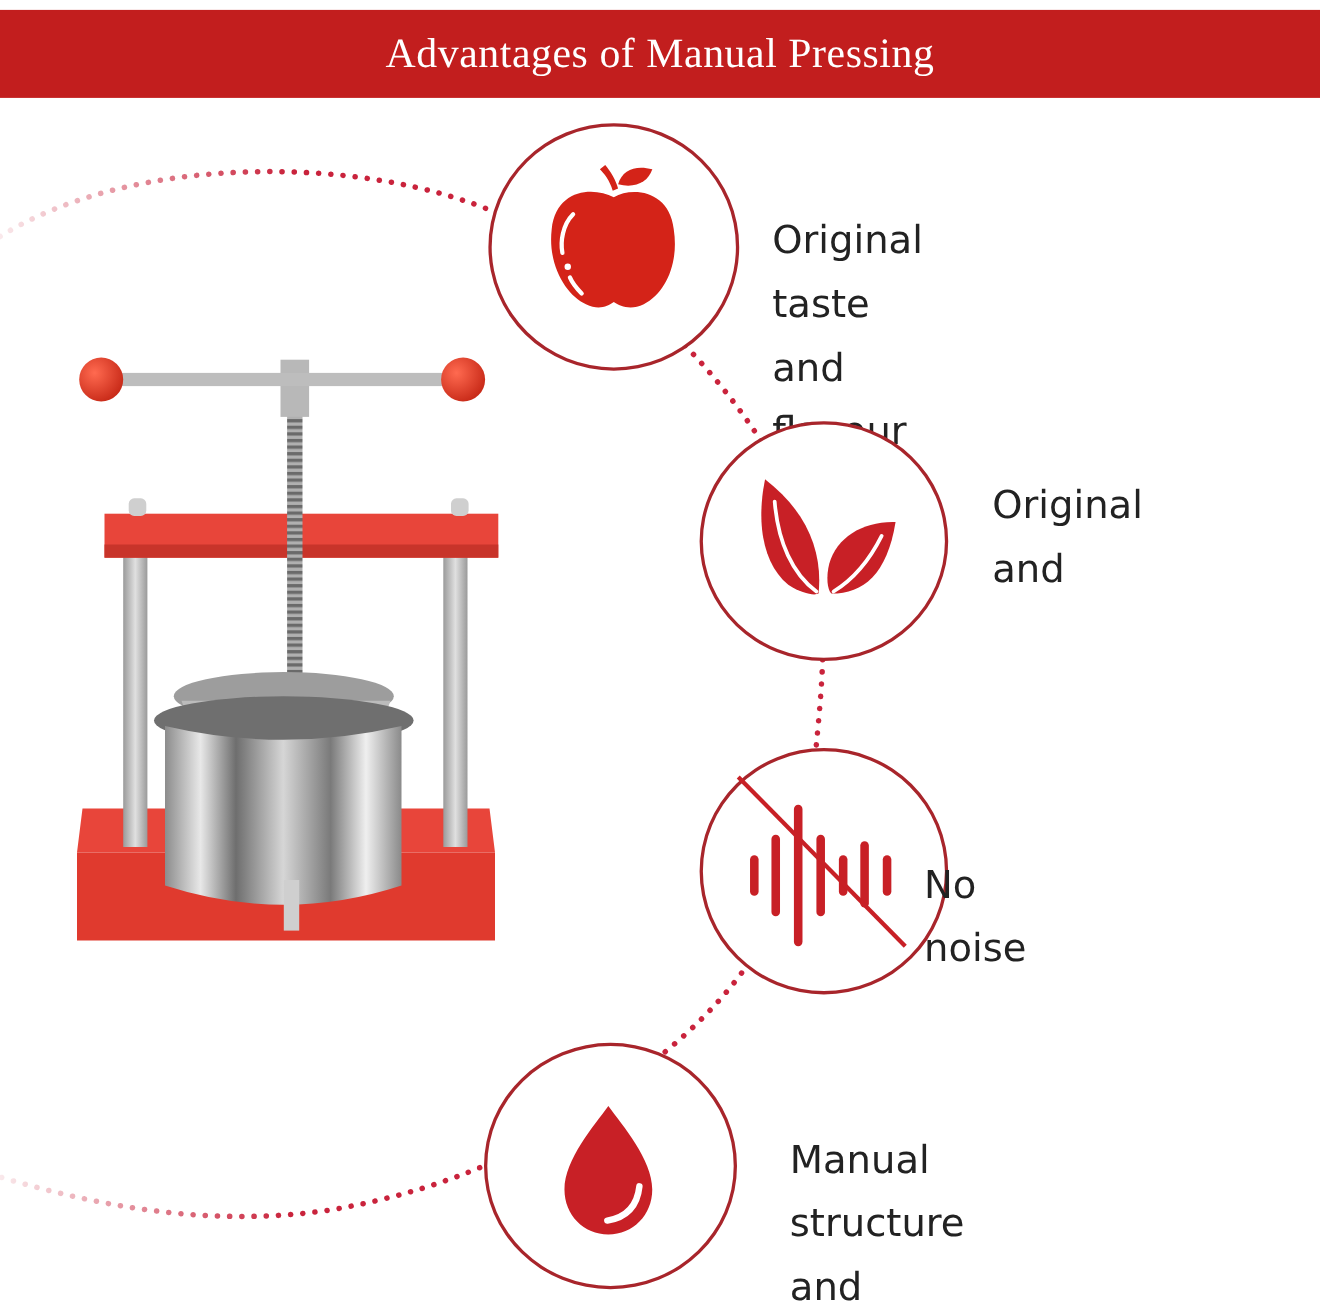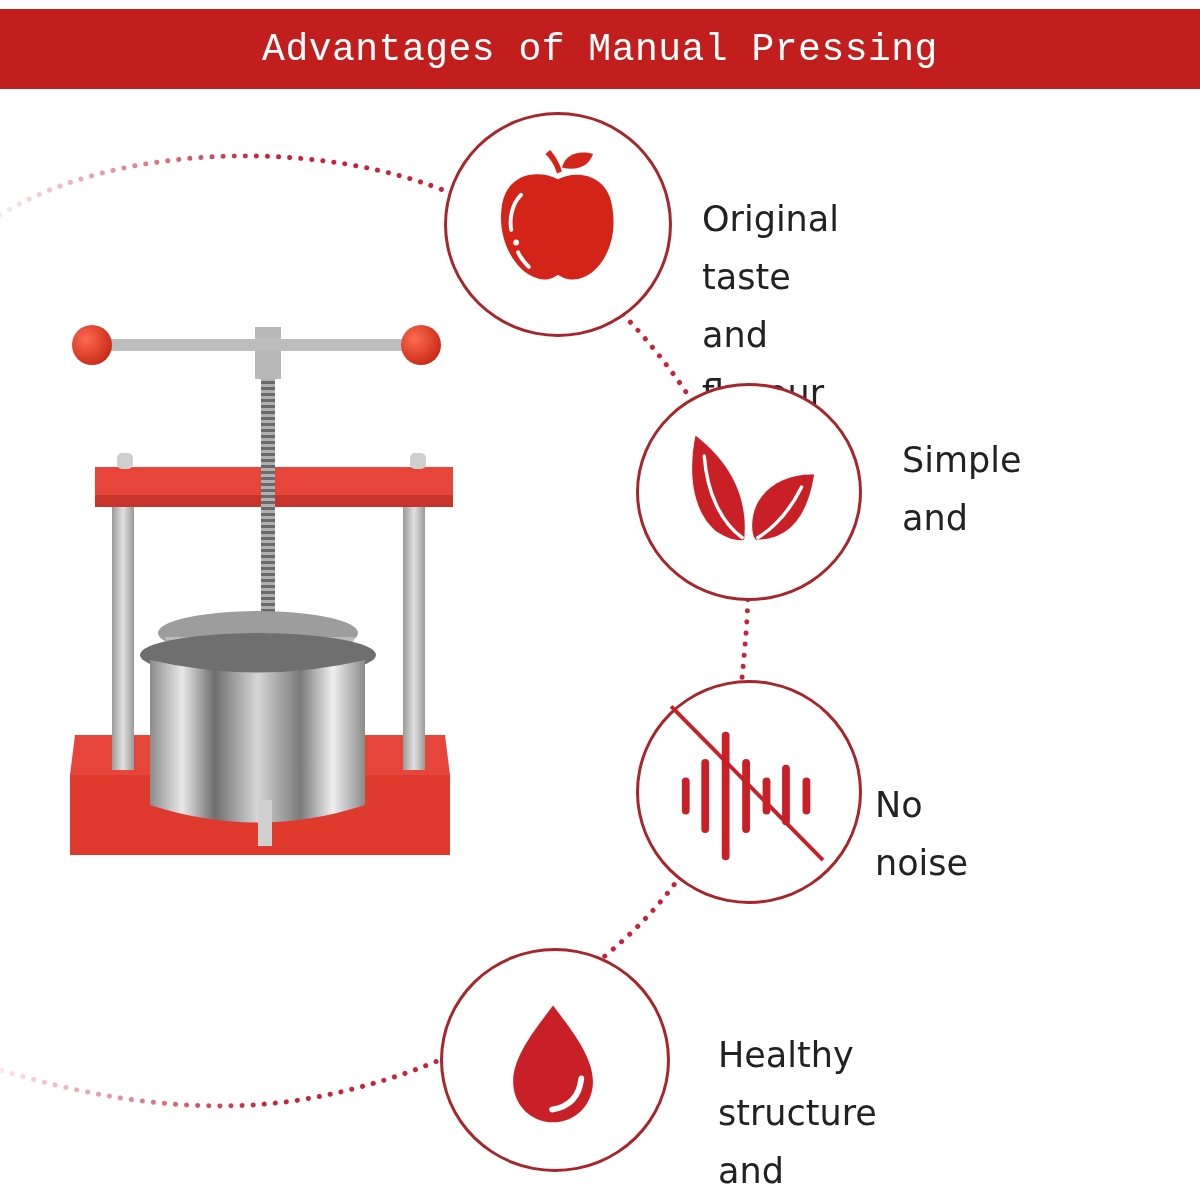--- a/index.html
+++ b/index.html
@@ -1,18 +1,18 @@
 <!DOCTYPE html>
 <html><head>
 <meta charset="utf-8">
 <style>
   html, body { margin: 0; padding: 0; background: #ffffff; }
   body { width: 1200px; height: 1186px; position: relative; overflow: hidden; font-family: "Liberation Sans", "DejaVu Sans", sans-serif; }
   .banner { position: absolute; left: 0; top: 9px; width: 1200px; height: 80px; background: #c21e1e; display: flex; align-items: center; justify-content: center; }
-  .banner-title { color: #ffffff; font-size: 38px; font-weight: 500; letter-spacing: 0.5px; font-family: Liberation Mono, monospace; }
+  .banner-title { color: #ffffff; font-size: 38px; font-weight: 500; letter-spacing: 0.5px; font-family: Liberation Serif, serif; }
   .deco { position: absolute; left: 0; top: 0; width: 1200px; height: 1186px; pointer-events: none; }
   .feature { position: absolute; }
   .circle { position: absolute; border: 3px solid #a8252b; border-radius: 50%; background: #ffffff; box-sizing: border-box; }
   .circle svg { position: absolute; left: 0; top: 0; width: 100%; height: 100%; }
   .ftext { position: absolute; color: #222222; font-size: 35px; line-height: 58px; font-family: "DejaVu Sans", sans-serif; font-weight: 400; }
   .press { position: absolute; left: 55px; top: 315px; width: 410px; height: 560px; }
 </style>
 </head>
 <body>
 
@@ -105,48 +105,48 @@
 <div class="feature">
   <div class="circle" style="left:636px; top:383px; width:226px; height:218px;">
     <svg viewBox="0 0 226 218">
       <path d="M 58 51 C 50 90, 55 130, 80 150 C 92 158, 104 160, 108 158 C 112 120, 98 82, 58 51 Z" fill="#c82026"></path>
       <path d="M 67 72 C 70 110, 84 140, 106 156" fill="none" stroke="#ffffff" stroke-width="3.5" stroke-linecap="round"></path>
       <path d="M 180 91 C 150 90, 125 105, 118 130 C 115 142, 116 154, 120 158 C 150 158, 172 140, 180 91 Z" fill="#c82026"></path>
       <path d="M 167 104 C 155 128, 140 145, 122 156" fill="none" stroke="#ffffff" stroke-width="3.5" stroke-linecap="round"></path>
     </svg>
   </div>
   <div class="ftext" style="left:902px; top:431px;">
-    <div>Simple and</div>
+    <div>Original and</div>
   </div>
 </div>
 
 <div class="feature">
   <div class="circle" style="left:636px; top:680px; width:226px; height:224px;">
     <svg viewBox="0 0 226 224">
       <g stroke="#c82026" stroke-width="8" stroke-linecap="round">
         <line x1="48" y1="101" x2="48" y2="131"></line>
         <line x1="68" y1="82" x2="68" y2="150"></line>
         <line x1="89" y1="54" x2="89" y2="178"></line>
         <line x1="110" y1="82" x2="110" y2="150"></line>
         <line x1="131" y1="101" x2="131" y2="131"></line>
         <line x1="151" y1="88" x2="151" y2="142"></line>
         <line x1="172" y1="101" x2="172" y2="131"></line>
       </g>
       <line x1="33" y1="24" x2="189" y2="182" stroke="#c82026" stroke-width="4"></line>
     </svg>
   </div>
-  <div class="ftext" style="left:875px; top:776px;">
+  <div class="ftext" style="left:840px; top:776px;">
     <div>No noise</div>
   </div>
 </div>
 
 <div class="feature">
   <div class="circle" style="left:440px; top:948px; width:230px; height:224px;">
     <svg viewBox="0 0 230 224">
       <path d="M 113 56 C 100 74, 72 106, 72 134 C 72 158, 90 176, 113 176 C 136 176, 154 158, 154 134 C 154 106, 126 74, 113 56 Z" fill="#c82026"></path>
       <path d="M 142 131 C 140 150, 130 160, 112 163" fill="none" stroke="#ffffff" stroke-width="6" stroke-linecap="round"></path>
     </svg>
   </div>
   <div class="ftext" style="left:718px; top:1026px;">
-    <div>Healthy structure</div>
+    <div>Manual structure</div>
     <div>and easy to clean</div>
   </div>
 </div>
 
 </body></html>

